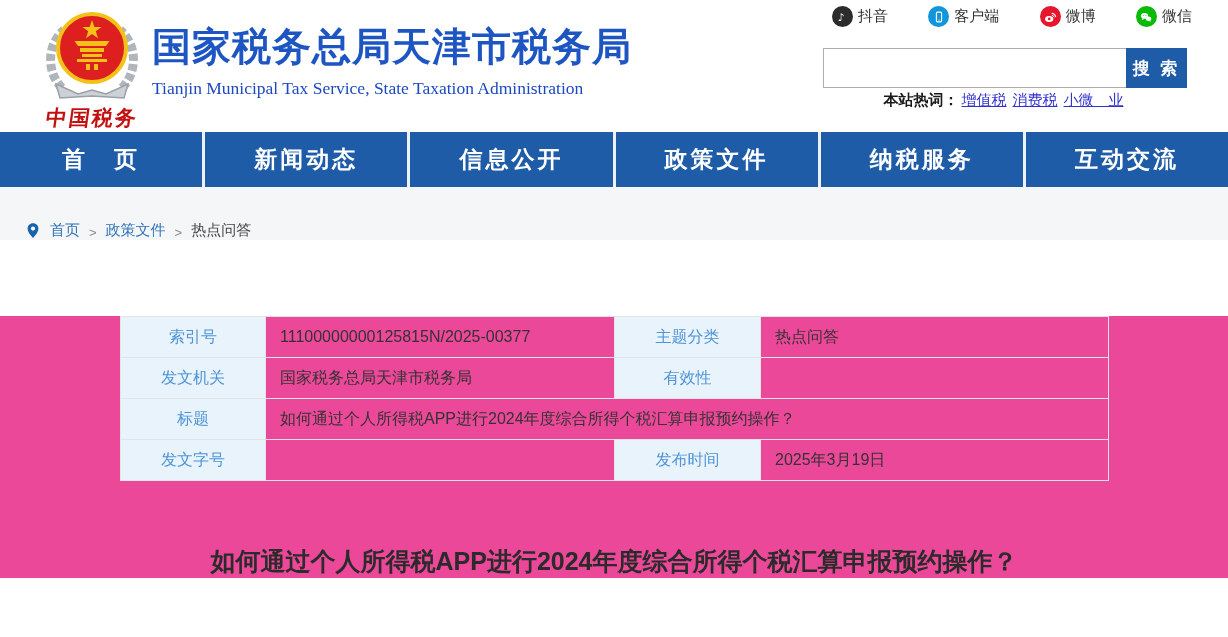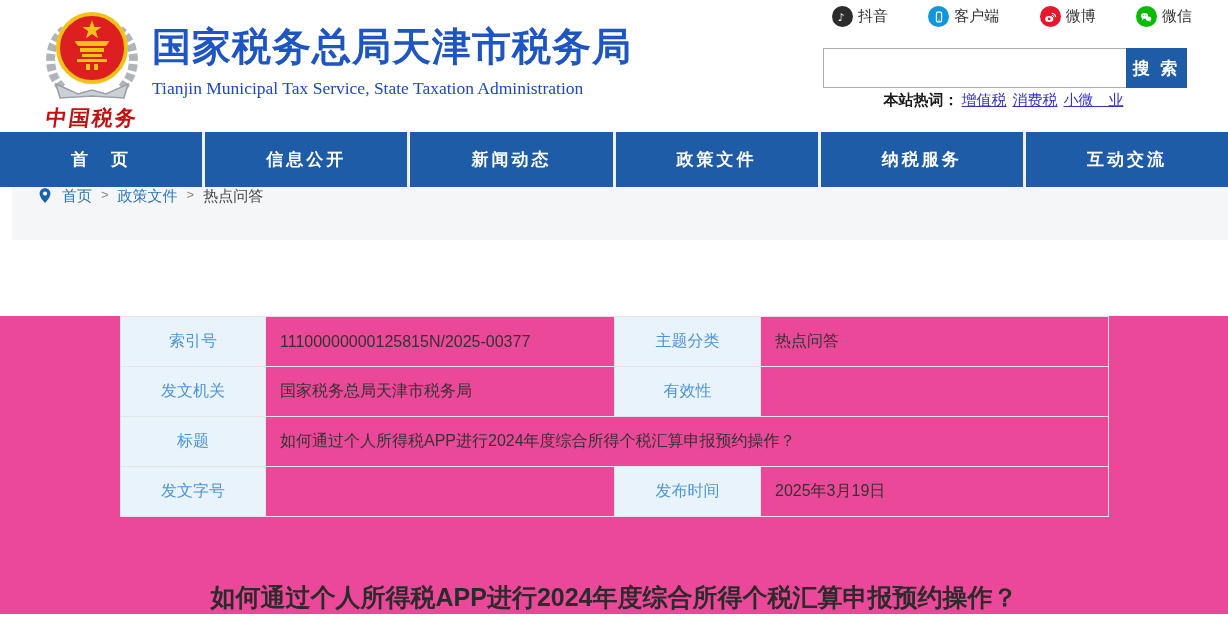--- a/index.html
+++ b/index.html
@@ -23,35 +23,35 @@
   .search-row { position:absolute; left:823px; top:48px; display:flex; }
   .search-input { width:303px; height:40px; border:1px solid #adadad; border-right:none; outline:none; font-size:16px; padding:0 10px; }
   .search-btn { width:61px; height:40px; background:#1f5ca8; color:#fff; border:none; font-size:17px; font-weight:bold; letter-spacing:3px; cursor:pointer; font-family:inherit; }
 
   .hotwords { position:absolute; left:823px; top:91px; width:364px; text-align:center; font-size:15px; white-space:nowrap; }
   .hotwords .prefix { color:#1a1a1a; font-weight:bold; }
   .hotwords a { color:#3232cf; text-decoration:underline; margin:0 3px; cursor:pointer; }
 
   
   .nav { display:flex; width:100%; height:55px; background:#1f5ca8; }
-  .nav-item { flex:1; display:flex; align-items:center; justify-content:center; color:#fff; font-size:17px; font-weight:bold; letter-spacing:3px; cursor:pointer; }
+  .nav-item { flex:1; display:flex; align-items:center; justify-content:center; color:#fff; font-size:23px; font-weight:bold; letter-spacing:3px; cursor:pointer; }
   .nav-item + .nav-item { border-left:3px solid #eef1f5; }
 
   
-  .crumb-bar { display:flex; align-items:flex-start; height:53px; background:#f5f6f7; padding-left:25px; font-size:15px; gap:9px;margin-left:12px; }
+  .crumb-bar { display:flex; align-items:flex-end; height:53px; background:#f5f6f7; padding-left:25px; font-size:15px; gap:9px; }
   .crumb-bar a { color:#2e72b8; text-decoration:none; cursor:pointer; }
   .crumb-sep { color:#8a8a8a; font-size:13px; }
   .crumb-current { color:#454545; }
 
   
   .content { background:#ec4899; }
   .doc-table { border-collapse:collapse; margin:76px 0 0 120px; width:988px; table-layout:fixed; }
   .doc-table td { border:1px solid #e4e4e4; height:41px; font-size:16px; }
   .doc-table td.lbl { background:#e9f3fc; color:#4e94d6; text-align:center; }
-  .doc-table td.val { color:#333; padding:14px 14px; }
+  .doc-table td.val { color:#333; padding:0 14px; }
 
   .article-title { width:988px; margin:64px 0 0 120px; text-align:center; font-size:25px; font-weight:bold; color:#2b2b2b; }
 </style>
 </head>
 <body>
 
 <div class="page">
 
   <div class="header">
 
@@ -126,22 +126,22 @@
       <button class="search-btn">搜 索</button>
     </div>
 
     <div class="hotwords">
       <span class="prefix">本站热词：</span><a>增值税</a><a>消费税</a><a>小微　业</a>
     </div>
   </div>
 
   <div class="nav">
     <div class="nav-item">首　页</div>
+    <div class="nav-item">新闻动态</div>
     <div class="nav-item">信息公开</div>
-    <div class="nav-item">新闻动态</div>
     <div class="nav-item">政策文件</div>
     <div class="nav-item">纳税服务</div>
     <div class="nav-item">互动交流</div>
   </div>
 
   <div class="crumb-bar">
     <svg width="16" height="18" viewBox="0 0 16 17">
       <path d="M8 0.8 C4.9 0.8 2.6 3.1 2.6 6.2 c0 4 5.4 9.2 5.4 9.2 s5.4-5.2 5.4-9.2 C13.4 3.1 11.1 0.8 8 0.8 z" fill="#1563ac"></path>
       <circle cx="8" cy="6.1" r="2.1" fill="#fff"></circle>
     </svg>

